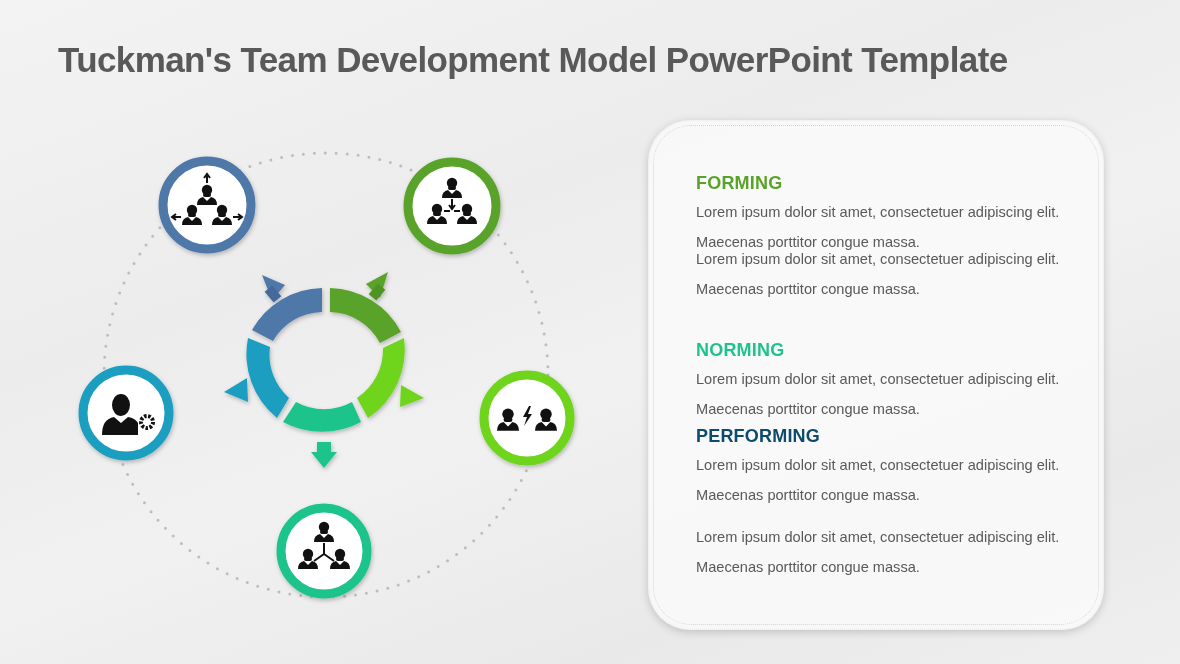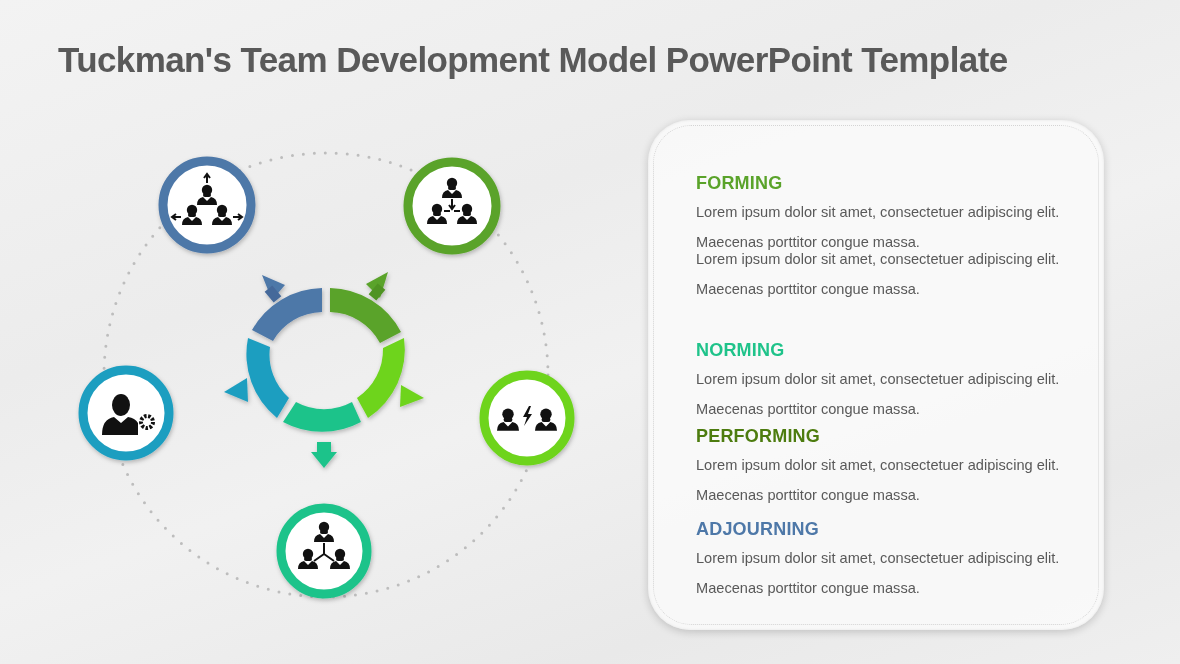--- a/index.html
+++ b/index.html
@@ -126,20 +126,19 @@
     <p>Lorem ipsum dolor sit amet, consectetuer adipiscing elit. Maecenas porttitor congue massa.</p>
   </div>
   <div class="stage" style="top:121px;">
     <p>Lorem ipsum dolor sit amet, consectetuer adipiscing elit. Maecenas porttitor congue massa.</p>
   </div>
   <div class="stage" style="top:220px;">
     <h3 style="color:#1fc38a">NORMING</h3>
     <p>Lorem ipsum dolor sit amet, consectetuer adipiscing elit. Maecenas porttitor congue massa.</p>
   </div>
   <div class="stage" style="top:306px;">
-    <h3 style="color:#4d7c0f">PERFORMING</h3>
+    <h3 style="color:#0c4a6e">PERFORMING</h3>
     <p>Lorem ipsum dolor sit amet, consectetuer adipiscing elit. Maecenas porttitor congue massa.</p>
   </div>
   <div class="stage" style="top:399px;">
-    <h3 style="color:#4e78a8">ADJOURNING</h3>
     <p>Lorem ipsum dolor sit amet, consectetuer adipiscing elit. Maecenas porttitor congue massa.</p>
   </div>
 </div>
 
 </body></html>

